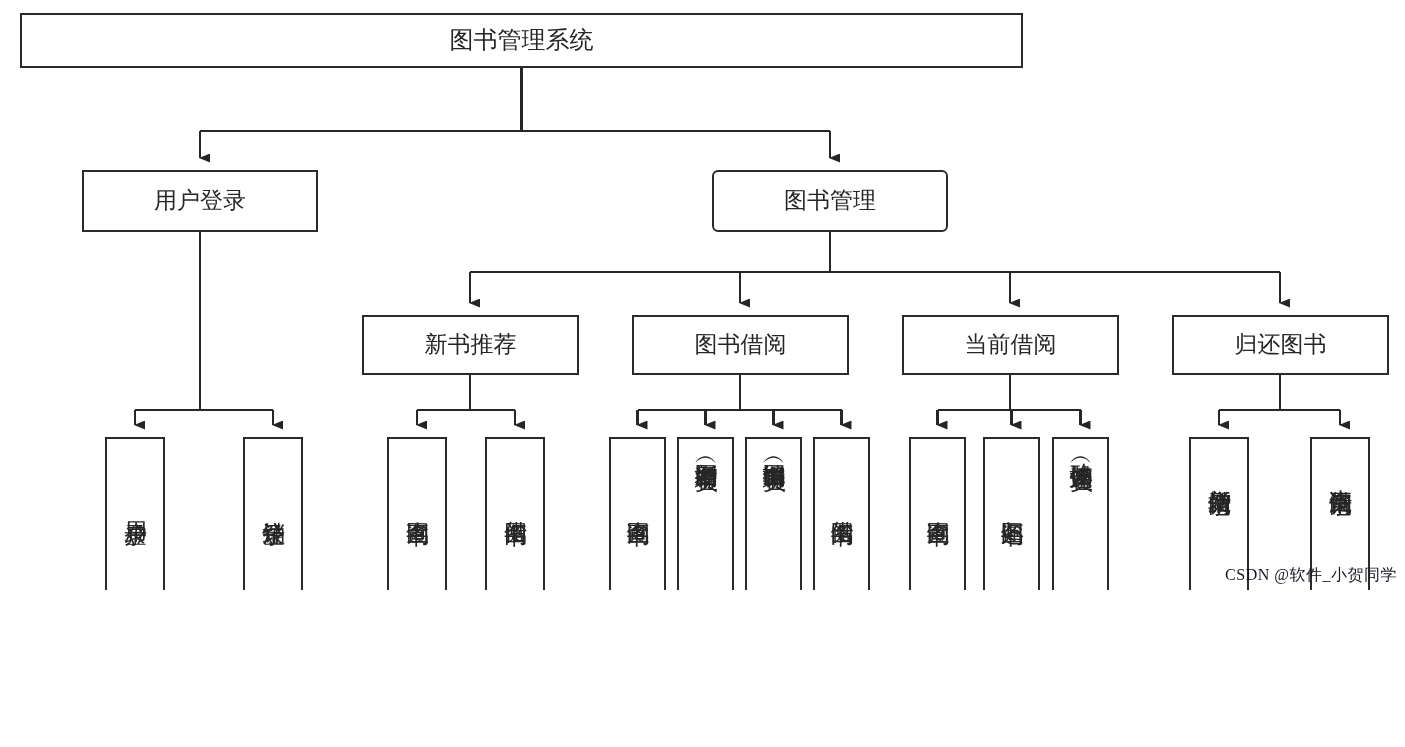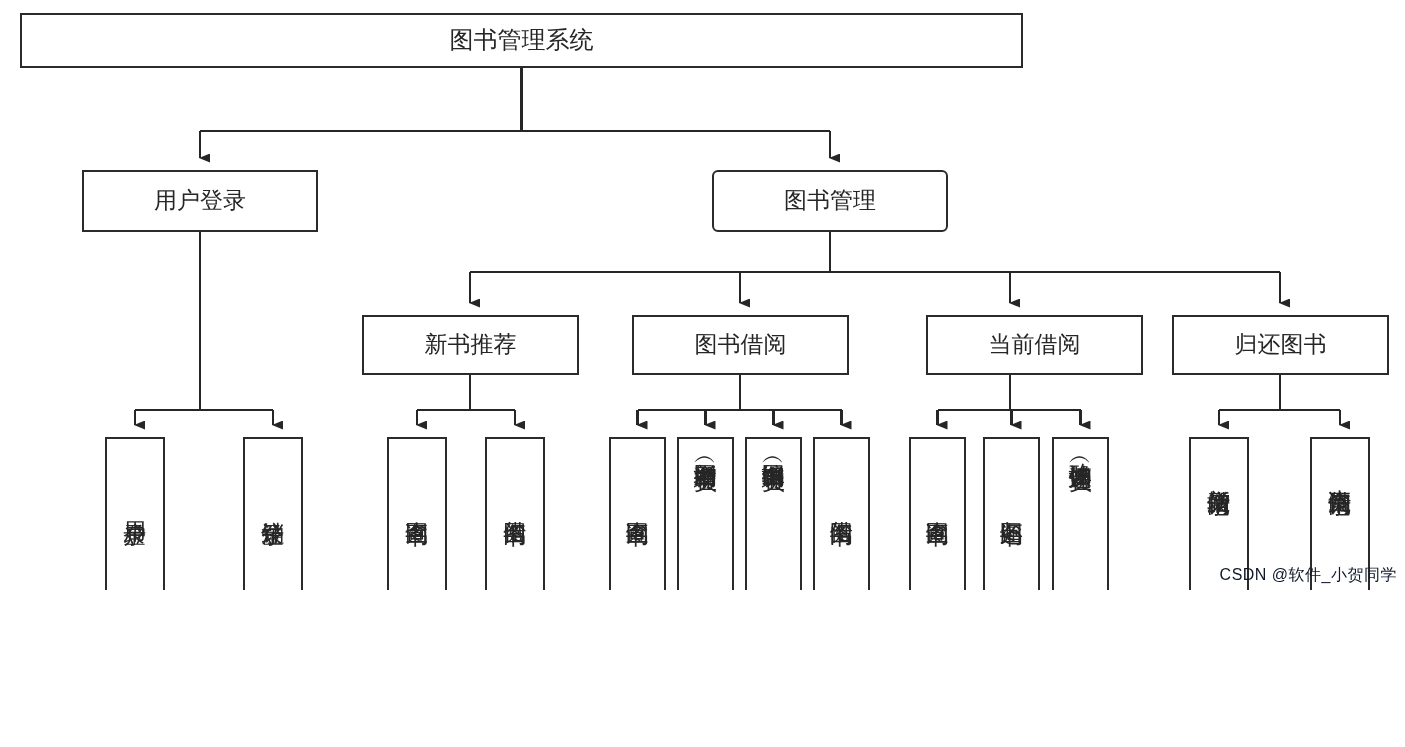--- a/index.html
+++ b/index.html
@@ -9,20 +9,21 @@
   }
   body {
     font-family: "Liberation Sans", "DejaVu Sans", sans-serif;
   }
   #diagram-root {
     position: relative;
     width: 1405px;
     height: 590px;
     background: #ffffff;
     overflow: hidden;
+    font-family: Liberation Serif, serif;
   }
   svg.connectors {
     position: absolute;
     left: 0;
     top: 0;
     width: 1405px;
     height: 747px;
     pointer-events: none;
   }
   .node {
@@ -132,21 +133,21 @@
   <div class="node horizontal" style="left:712px; top:170px; width:236px; height:62px;border-radius:6px;">
     <span>图书管理</span>
   </div>
 
   <div class="node horizontal" style="left:632px; top:315px; width:217px; height:60px;">
     <span>图书借阅</span>
   </div>
   <div class="node horizontal" style="left:362px; top:315px; width:217px; height:60px;">
     <span>新书推荐</span>
   </div>
-  <div class="node horizontal" style="left:902px; top:315px; width:217px; height:60px;margin-left:24px;">
+  <div class="node horizontal" style="left:902px; top:315px; width:217px; height:60px;">
     <span>当前借阅</span>
   </div>
   <div class="node horizontal" style="left:1172px; top:315px; width:217px; height:60px;">
     <span>归还图书</span>
   </div>
 
   <div class="node vertical" style="left:105px; top:437px; width:60px; height:297px; padding-top:64px;">
     <span class="vlabel">用户登录</span>
   </div>
   <div class="node vertical" style="left:243px; top:437px; width:60px; height:297px; padding-top:64px;">

